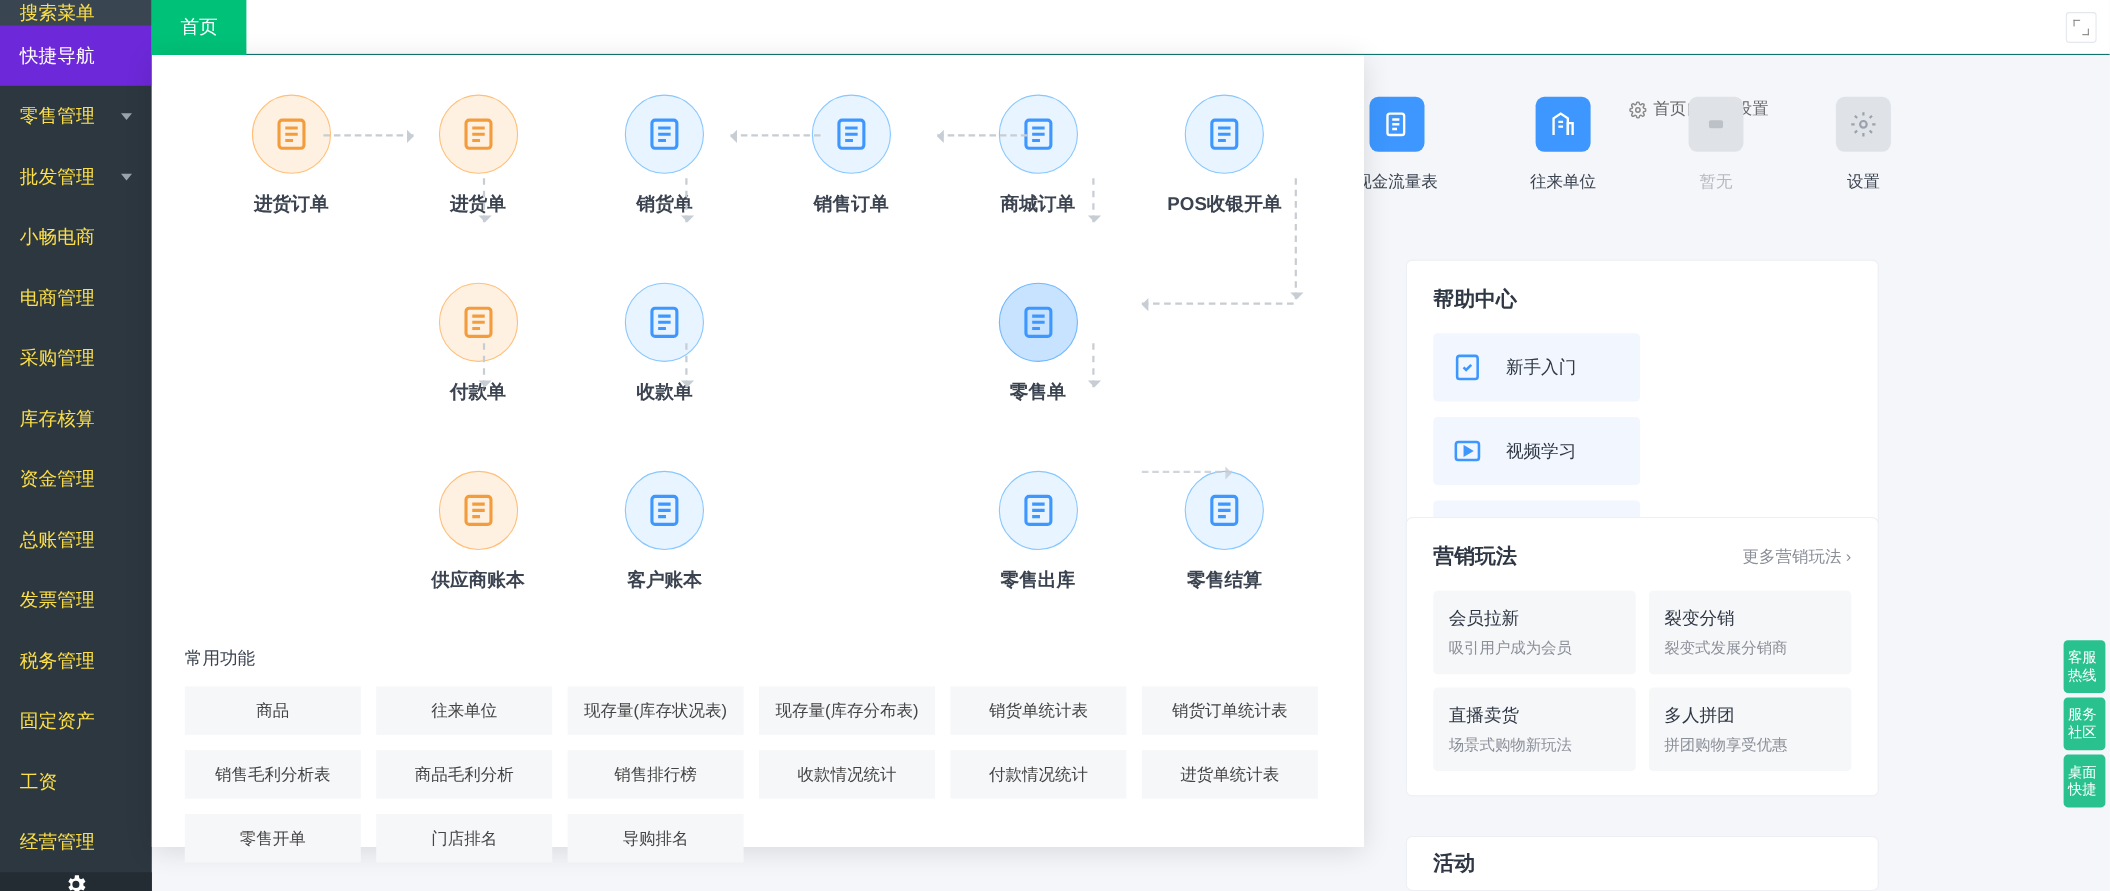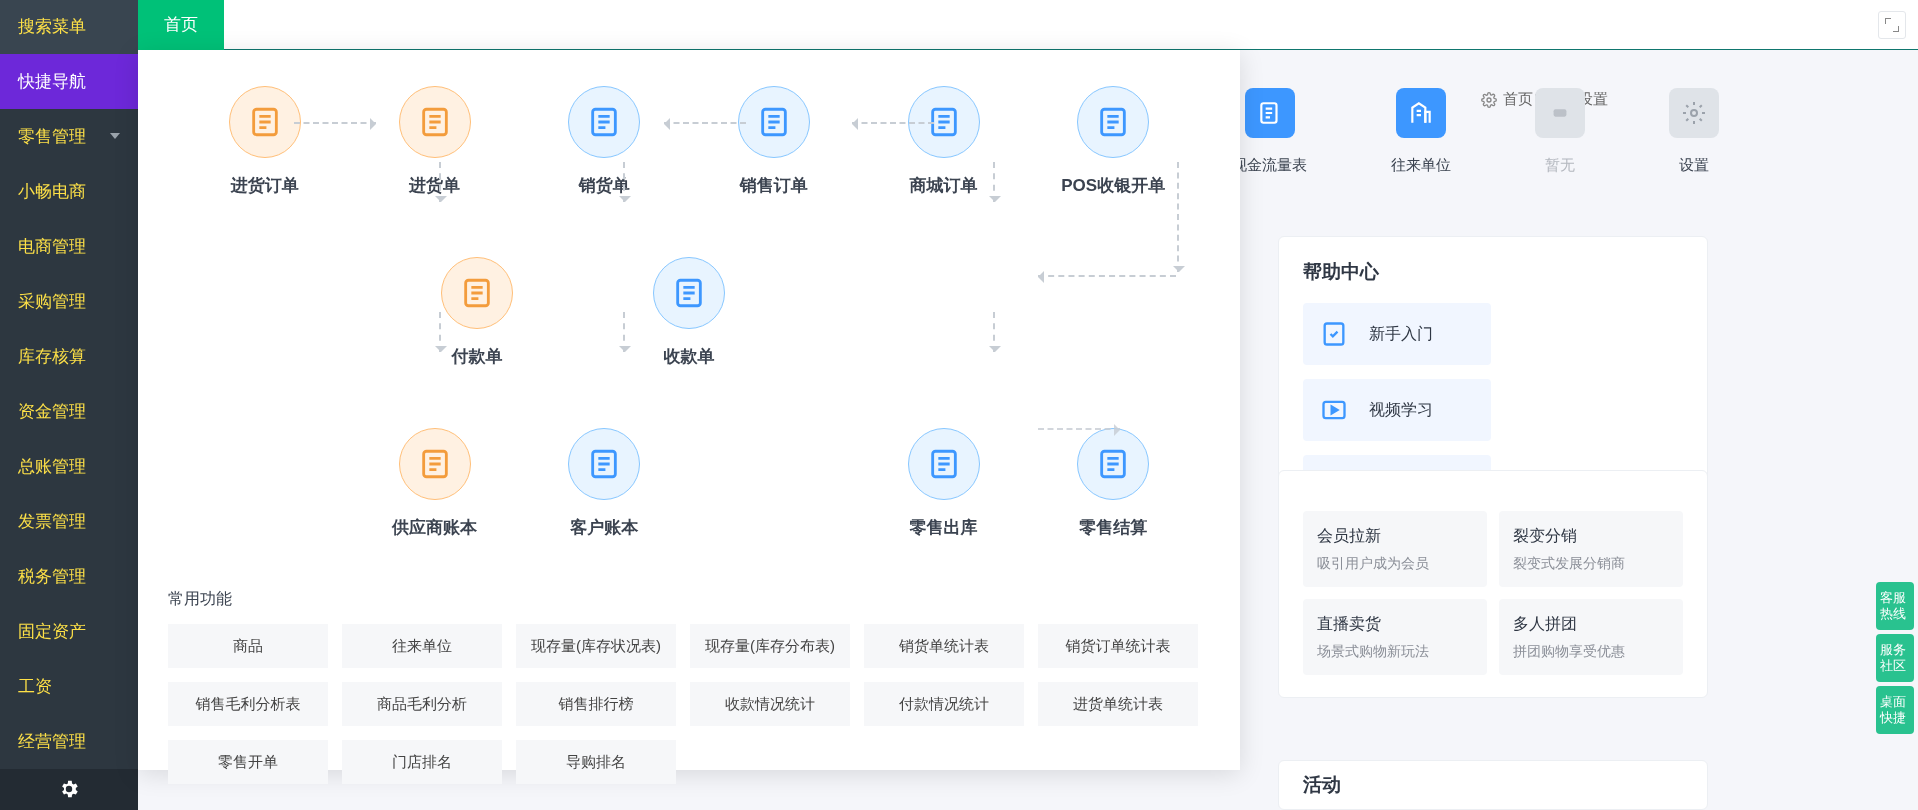--- a/index.html
+++ b/index.html
@@ -101,20 +101,24 @@
     </div>
   <div id="sidebar-items">
       <div class="sidebar-item active">
         <span>快捷导航</span>
       </div>
       <div class="sidebar-item">
         <span>零售管理</span>
         <span class="caret"></span>
       </div>
       <div class="sidebar-item">
+        <span>批发管理</span>
+        <span class="caret"></span>
+      </div>
+      <div class="sidebar-item">
         <span>小畅电商</span>
       </div>
       <div class="sidebar-item">
         <span>电商管理</span>
       </div>
       <div class="sidebar-item">
         <span>采购管理</span>
       </div>
       <div class="sidebar-item">
         <span>库存核算</span>
@@ -274,20 +278,29 @@
         <div class="flow-cell">
           <div class="flow-icon fi-blue">
             <svg width="34" height="34" viewBox="0 0 24 24" fill="none" stroke="#3d97ff" stroke-width="2">
               <rect x="4" y="3" width="16" height="18" rx="2"></rect>
               <path d="M8 8h8M8 12h8M8 16h5"></path>
             </svg>
           </div>
           <div class="flow-label">收款单</div>
         </div>
         <div class="flow-cell"></div>
+        <div class="flow-cell">
+          <div class="flow-icon fi-bluesolid">
+            <svg width="34" height="34" viewBox="0 0 24 24" fill="none" stroke="#3d97ff" stroke-width="2">
+              <rect x="4" y="3" width="16" height="18" rx="2"></rect>
+              <path d="M8 8h8M8 12h8M8 16h5"></path>
+            </svg>
+          </div>
+          <div class="flow-label">零售单</div>
+        </div>
         <div class="flow-cell"></div>
       </div>
       <div class="flow-row">
         <div class="flow-cell"></div>
         <div class="flow-cell">
           <div class="flow-icon fi-orange">
             <svg width="34" height="34" viewBox="0 0 24 24" fill="none" stroke="#f39c3c" stroke-width="2">
               <rect x="4" y="3" width="16" height="18" rx="2"></rect>
               <path d="M8 8h8M8 12h8M8 16h5"></path>
             </svg>
@@ -402,20 +415,27 @@
             <circle cx="12" cy="8" r="4"></circle>
             <path d="M4 21c0-4 4-6 8-6s8 2 8 6"></path>
           </svg>
         </div>
         <span class="txt">在线客服</span>
       </div>
     </div>
 </div>
 
 <div class="card mkt-card">
+  <div class="mkt-head">
+    <div class="card-title"><span>营销玩法</span></div>
+    <div class="mkt-more">
+        <span>更多营销玩法</span> 
+        <span style="margin-left:4px">›</span>
+      </div>
+  </div>
   <div class="mkt-grid" id="mkt-grid">
       <div class="mkt-item">
         <div class="t">会员拉新</div>
         <div class="d">吸引用户成为会员</div>
       </div>
       <div class="mkt-item">
         <div class="t">裂变分销</div>
         <div class="d">裂变式发展分销商</div>
       </div>
       <div class="mkt-item">

